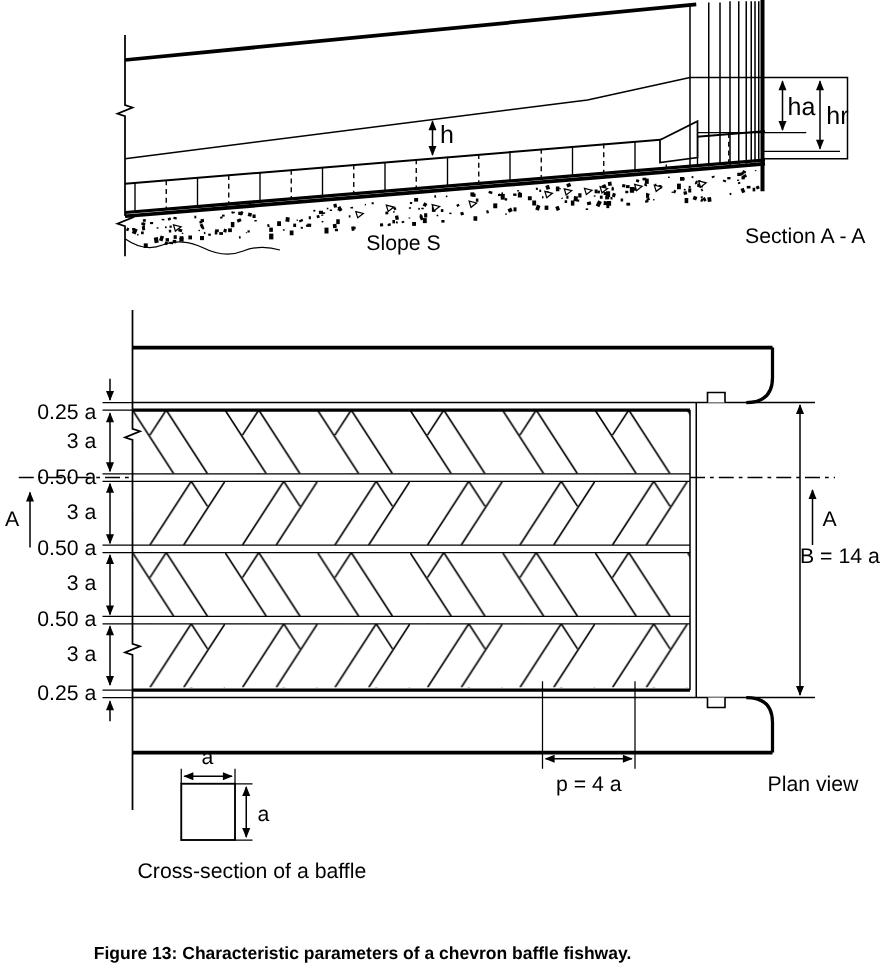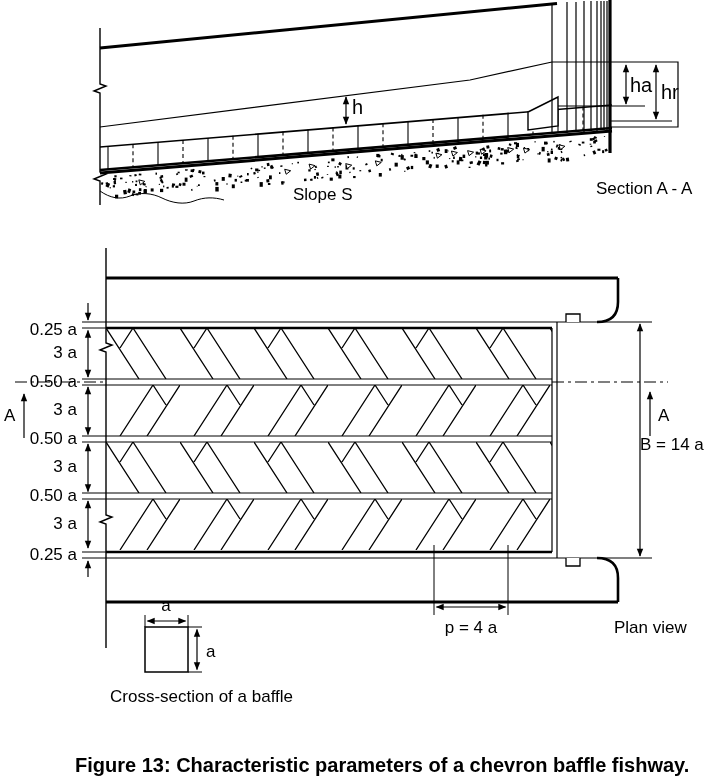--- a/index.html
+++ b/index.html
@@ -2,21 +2,21 @@
 <html><head>
 <meta charset="utf-8">
 <style>
   html,body{margin:0;padding:0;background:#ffffff;}
   .page{position:relative;width:710px;height:781px;background:#ffffff;overflow:hidden;
         font-family:"Liberation Sans", sans-serif;color:#000;}
   svg{position:absolute;left:0;display:block;}
   svg text{font-family:"Liberation Sans", sans-serif;fill:#000;}
   .t17{font-size:17px;}
   .t20{font-size:20px;}
-  .caption{position:absolute;left:75px;top:754px;font-size:20px;font-weight:bold;
+  .caption{position:absolute;left:75px;top:754px;font-size:14px;font-weight:bold;
            white-space:nowrap;}
 </style>
 </head>
 <body>
 
 <div class="page">
 
   <svg style="top:0" width="710" height="232" viewBox="0 0 710 232">
     <defs>
       <marker id="arr1" viewBox="0 0 10 10" refX="9" refY="5" markerWidth="9" markerHeight="8" orient="auto-start-reverse" markerUnits="userSpaceOnUse">

